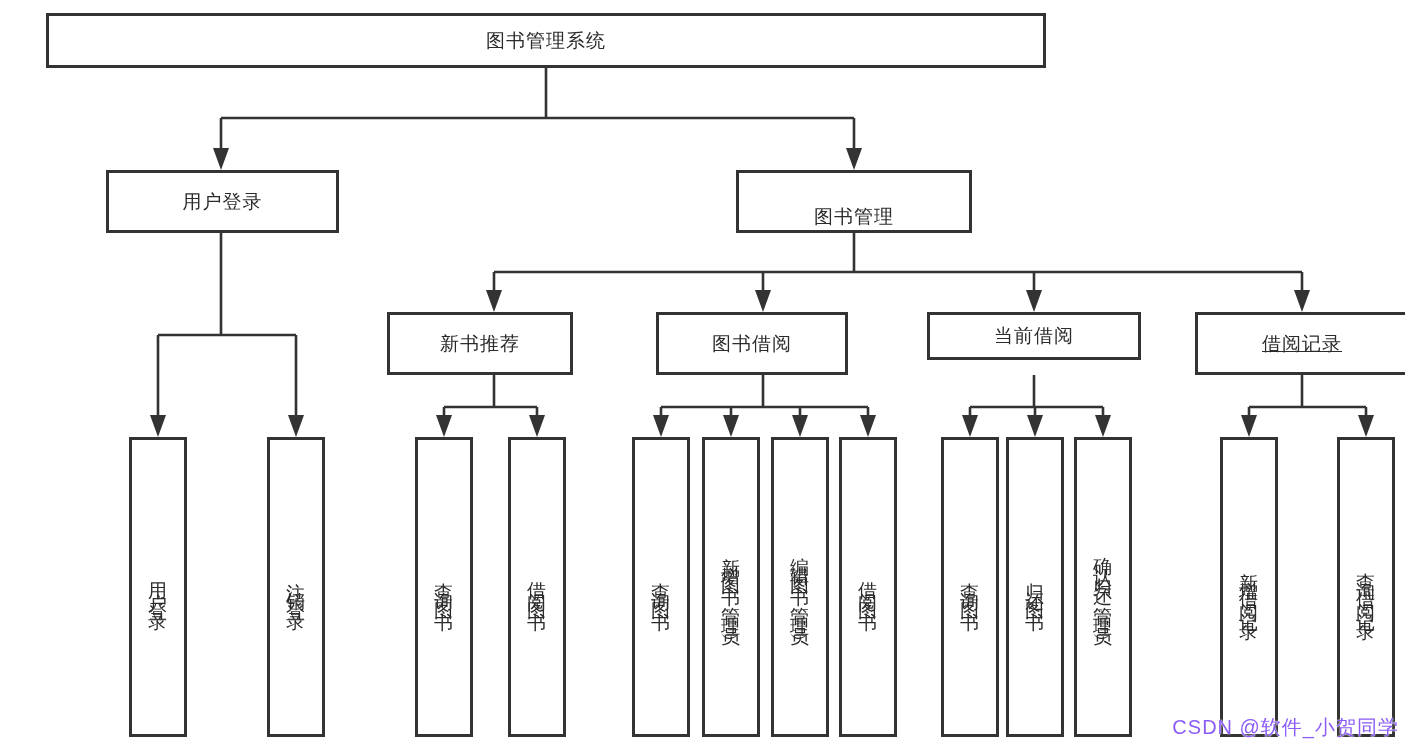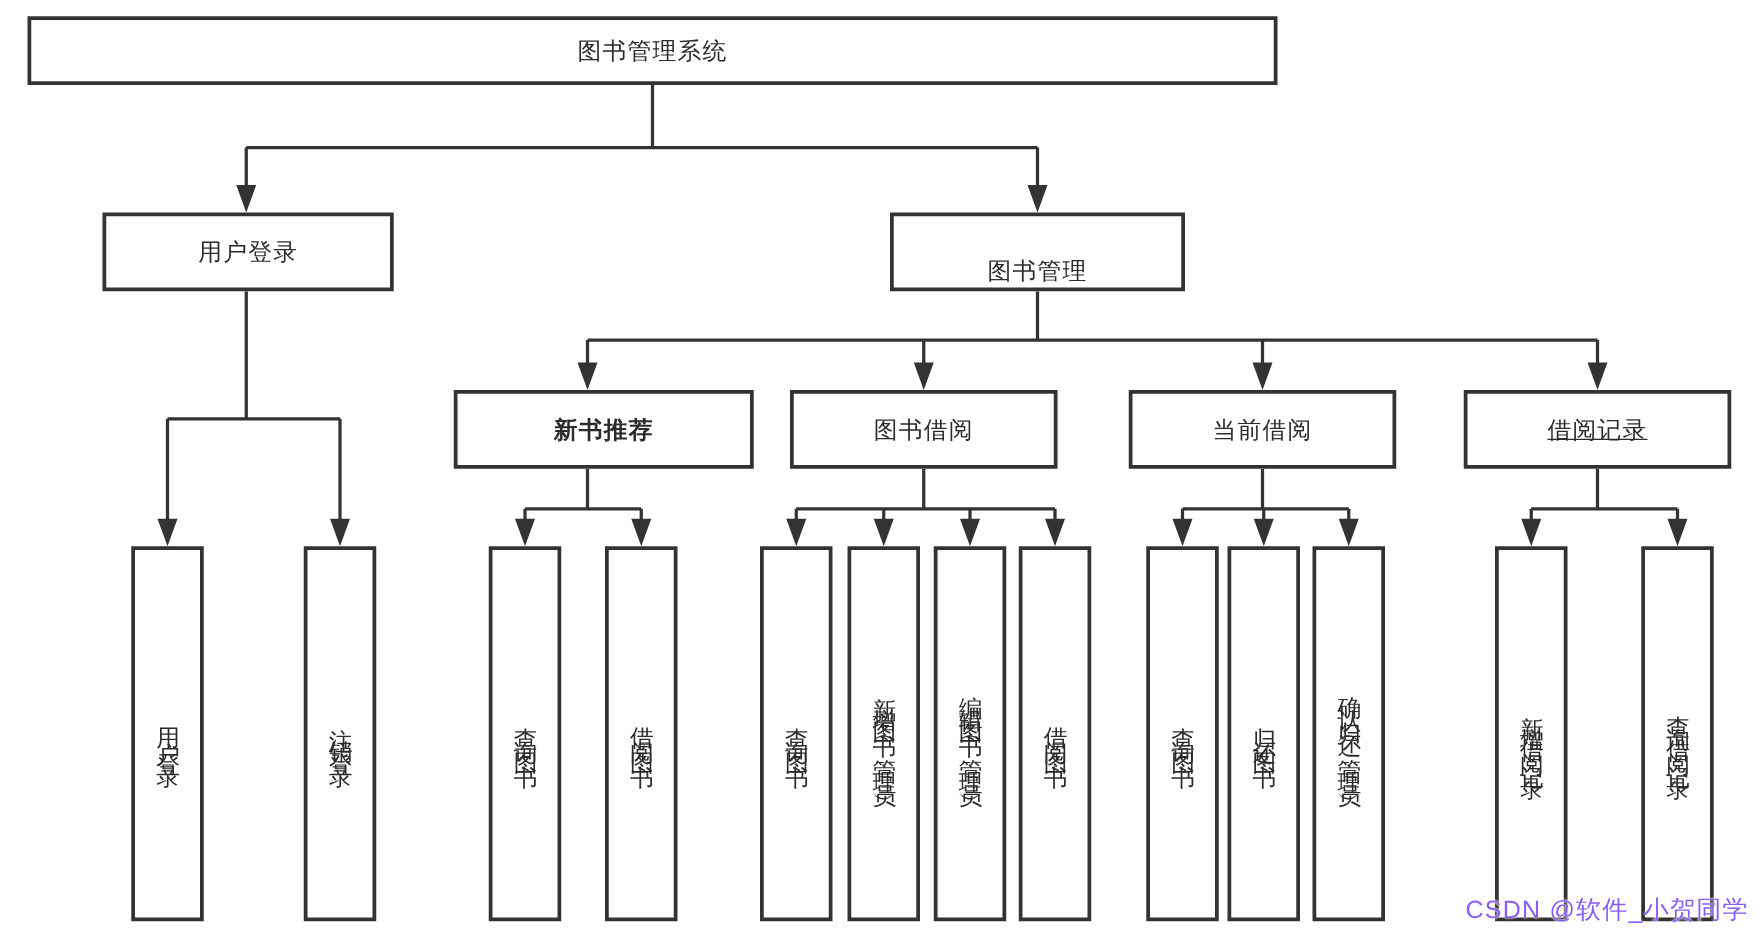--- a/index.html
+++ b/index.html
@@ -1,20 +1,20 @@
 <!DOCTYPE html>
 <html><head>
 <meta charset="utf-8">
 <style>
   html,body{margin:0;padding:0;background:#ffffff;}
   body{
     width:1405px;height:747px;position:relative;overflow:hidden;
     font-family:"Liberation Sans","DejaVu Sans",sans-serif;
   }
-  .canvas{position:absolute;inset:0;}
+  .canvas{position:absolute;inset:0;margin-left:24px;}
   svg.connectors{position:absolute;left:0;top:0;pointer-events:none;}
   .box{
     position:absolute;
     background:#ffffff;
     border:3px solid #333333;
     box-sizing:border-box;
     display:flex;align-items:center;justify-content:center;
     color:#2b2b2b;
     font-size:19px;
     letter-spacing:1px;
@@ -26,23 +26,23 @@
     writing-mode:vertical-rl;
     text-orientation:mixed;
     letter-spacing:10px;
     line-height:1;
     white-space:nowrap;
   }
   
   .n-root        {left:22px;  top:13px;  width:1000px; height:55px;}
   .n-user-login  {left:82px;  top:170px; width:233px;  height:63px;}
   .n-book-mgmt   {left:712px; top:170px; width:236px;  height:63px;align-items:flex-end;}
-  .n-new-book    {left:363px; top:312px; width:240px;  height:63px;font-weight:bold;}
-  .n-book-borrow {left:632px; top:312px; width:214px;  height:63px;}
-  .n-cur-borrow  {left:903px; top:312px; width:214px;  height:63px;}
+  .n-new-book    {left:363px; top:312px; width:186px;  height:63px;}
+  .n-book-borrow {left:632px; top:312px; width:192px;  height:63px;}
+  .n-cur-borrow  {left:903px; top:312px; width:214px;  height:48px;}
   .n-borrow-rec  {left:1171px;top:312px; width:214px;  height:63px;text-decoration:underline;}
 
   .lf{top:437px;height:300px;width:58px;}
   .l-g1a{left:105px;} .l-g1b{left:243px;}
   .l-g2a{left:391px;} .l-g2b{left:484px;}
   .l-g3a{left:608px;} .l-g3b{left:678px;} .l-g3c{left:747px;} .l-g3d{left:815px;}
   .l-g4a{left:917px;} .l-g4b{left:982px;} .l-g4c{left:1050px;}
   .l-g5a{left:1196px;} .l-g5b{left:1313px;}
 
   .watermark{

